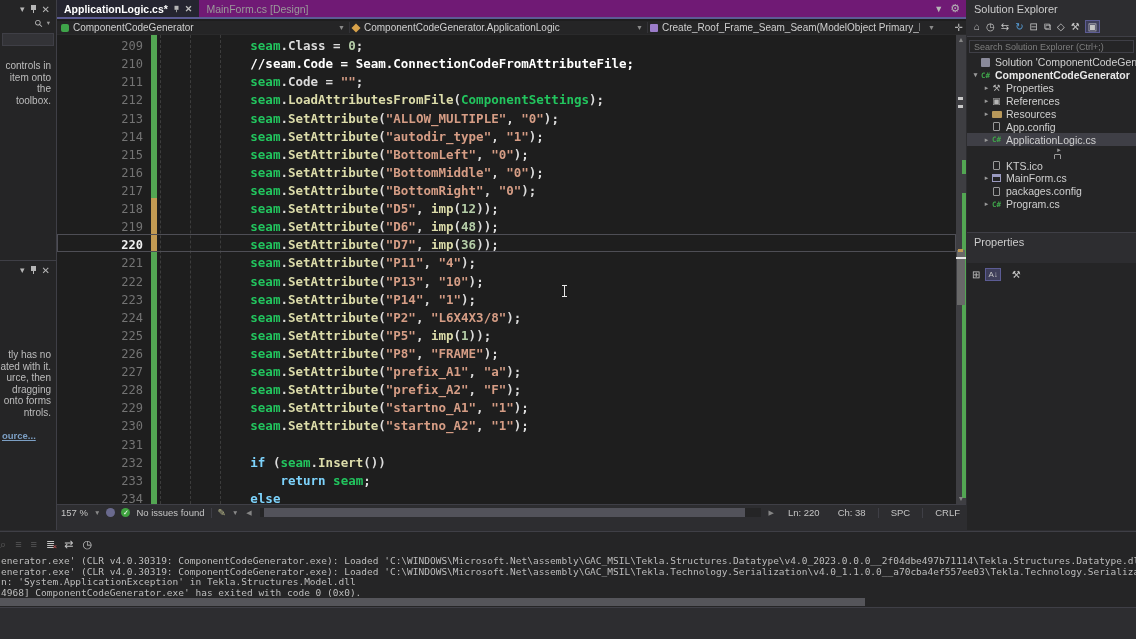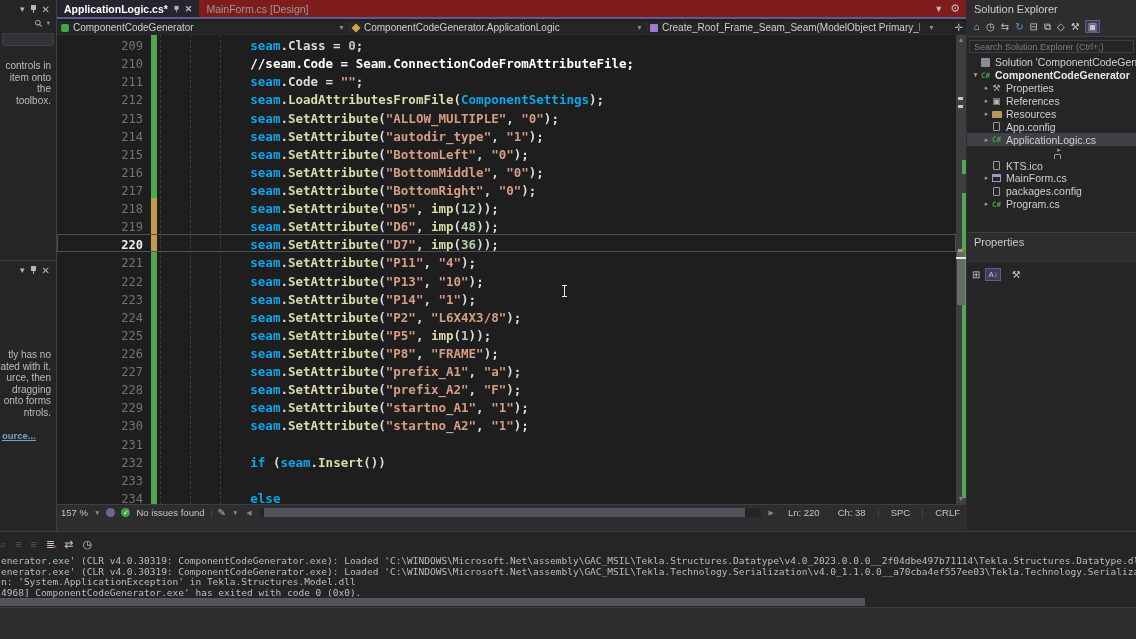--- a/index.html
+++ b/index.html
@@ -18,21 +18,21 @@
   .toolbox-body { margin-top:14px; }
   .ds-body { margin-top:72px; }
   .llink { text-align:left; padding-left:2px; font-size:9.5px; color:#7c9fc4; text-decoration:underline; margin-top:12px;font-weight:bold; }
   .lpanel2 { position:absolute; top:260px; left:0; width:100%; border-top:1px solid #3f3f46; }
   .pin { display:inline-block; width:7px; height:8px; position:relative; }
   .pin::before { content:""; position:absolute; left:1px; top:0; width:5px; height:5px; background:#b6b6b6; }
   .pin::after { content:""; position:absolute; left:3px; top:5px; width:1px; height:3px; background:#b6b6b6; }
 
   
   .editor { position:absolute; left:57px; top:0; width:909px; height:520px; background:#1e1e1e; }
-  .tabbar { position:absolute; left:0; top:0; width:100%; height:19px; background:#7f1d1d; border-bottom:2px solid #5c5c94; display:flex; }
+  .tabbar { position:absolute; left:0; top:0; width:100%; height:19px; background:#701a75; border-bottom:2px solid #5c5c94; display:flex; }
   .tab { display:flex; align-items:center; gap:5px; padding:0 7px; font-size:10.5px; }
   .tab.active { background:#252530; color:#ffffff; font-weight:bold; }
   .tab.inactive { color:#9a9a9a; }
   .tab .x { font-size:9px; color:#c0c0c0; }
   .tab .pin { transform:scale(.8); }
   .tabbar-right { margin-left:auto; display:flex; align-items:center; gap:7px; padding-right:6px; color:#b6b6b6; font-size:9px; }
 
   .breadcrumb { position:absolute; left:0; top:21px; width:100%; height:14px; background:#252526; display:flex; align-items:center; font-size:10px; color:#cfcfcf; border-bottom:1px solid #2a2a2b; }
   .bc-seg { display:flex; align-items:center; gap:4px; overflow:hidden; white-space:nowrap; }
   .bc-seg .lbl { overflow:hidden; text-overflow:clip; white-space:nowrap; }
@@ -45,23 +45,23 @@
   .codearea { position:absolute; left:0; top:35px; width:899px; height:469px; overflow:hidden; background:#1e1e1e; }
   .iguide { position:absolute; top:0; height:100%; width:0; border-left:1px dashed #3c3c3c; }
   .crow { position:relative; height:18.12px; display:flex; align-items:flex-end; }
   .crow.cur { outline:1px solid #4e4e55; outline-offset:-1px; }
   .lnum { width:94px; flex:none; text-align:right; padding-right:8px; font:12px "DejaVu Sans Mono",monospace; color:#747474; }
   .crow.cur .lnum { color:#f0f0f0; font-weight:bold; }
   .chbar { width:6px; flex:none; height:100%; margin-right:3px; }
   .bar-green { background:#53a653; }
   .bar-orange { background:#c29a52; }
   .codetext { font:600 12.5px "DejaVu Sans Mono",monospace; white-space:pre; }
-  .tk-d { color:#dcdcdc; } .tk-v { color:#0ea5e9; } .tk-m { color:#dcdcaa; }
+  .tk-d { color:#dcdcdc; } .tk-v { color:#22c55e; } .tk-m { color:#dcdcaa; }
   .tk-s { color:#d69d85; } .tk-n { color:#b5cea8; } .tk-c { color:#ffffff; }
-  .tk-k { color:#0ea5e9; }
+  .tk-k { color:#7dd3fc; }
 
   .vscroll { position:absolute; right:0; top:35px; width:10px; height:469px; background:#3e3e42; }
   .vscroll .arrow { position:absolute; left:0; width:10px; height:10px; color:#858585; font-size:7px; text-align:center; line-height:10px; }
   .vs-thumb { position:absolute; left:1px; width:8px; top:215px; height:55px; background:#686868; }
   .vs-green1 { position:absolute; right:0; width:4px; top:125px; height:14px; background:#53a653; }
   .vs-green2 { position:absolute; right:0; width:4px; top:158px; height:305px; background:#53a653; }
   .vs-mark { position:absolute; left:2px; width:5px; height:3px; background:#c8c8c8; }
   .vs-caret { position:absolute; left:0; width:10px; height:2px; top:222px; background:#e8e8e8; }
   .vs-orange { position:absolute; left:2px; width:5px; height:3px; top:214px; background:#c29a52; }
 
@@ -314,20 +314,21 @@
           <span class="codetext"></span>
         </div>
         <div class="crow">
           <span class="lnum">232</span>
           <span class="chbar bar-green"></span>
           <span class="codetext"><span class="tk-d">            </span><span class="tk-k">if</span><span class="tk-d"> (</span><span class="tk-v">seam</span><span class="tk-d">.</span><span class="tk-m">Insert</span><span class="tk-d">())</span></span>
         </div>
         <div class="crow">
           <span class="lnum">233</span>
           <span class="chbar bar-green"></span>
+          <span class="codetext"><span class="tk-d">                </span><span class="tk-k">return</span><span class="tk-d"> </span><span class="tk-v">seam</span><span class="tk-d">;</span></span>
         </div>
         <div class="crow">
           <span class="lnum">234</span>
           <span class="chbar bar-green"></span>
           <span class="codetext"><span class="tk-d">            </span><span class="tk-k">else</span></span>
         </div>
       </div>
 
     <div class="vscroll">
       <div class="arrow" style="top:0;">▲</div>

